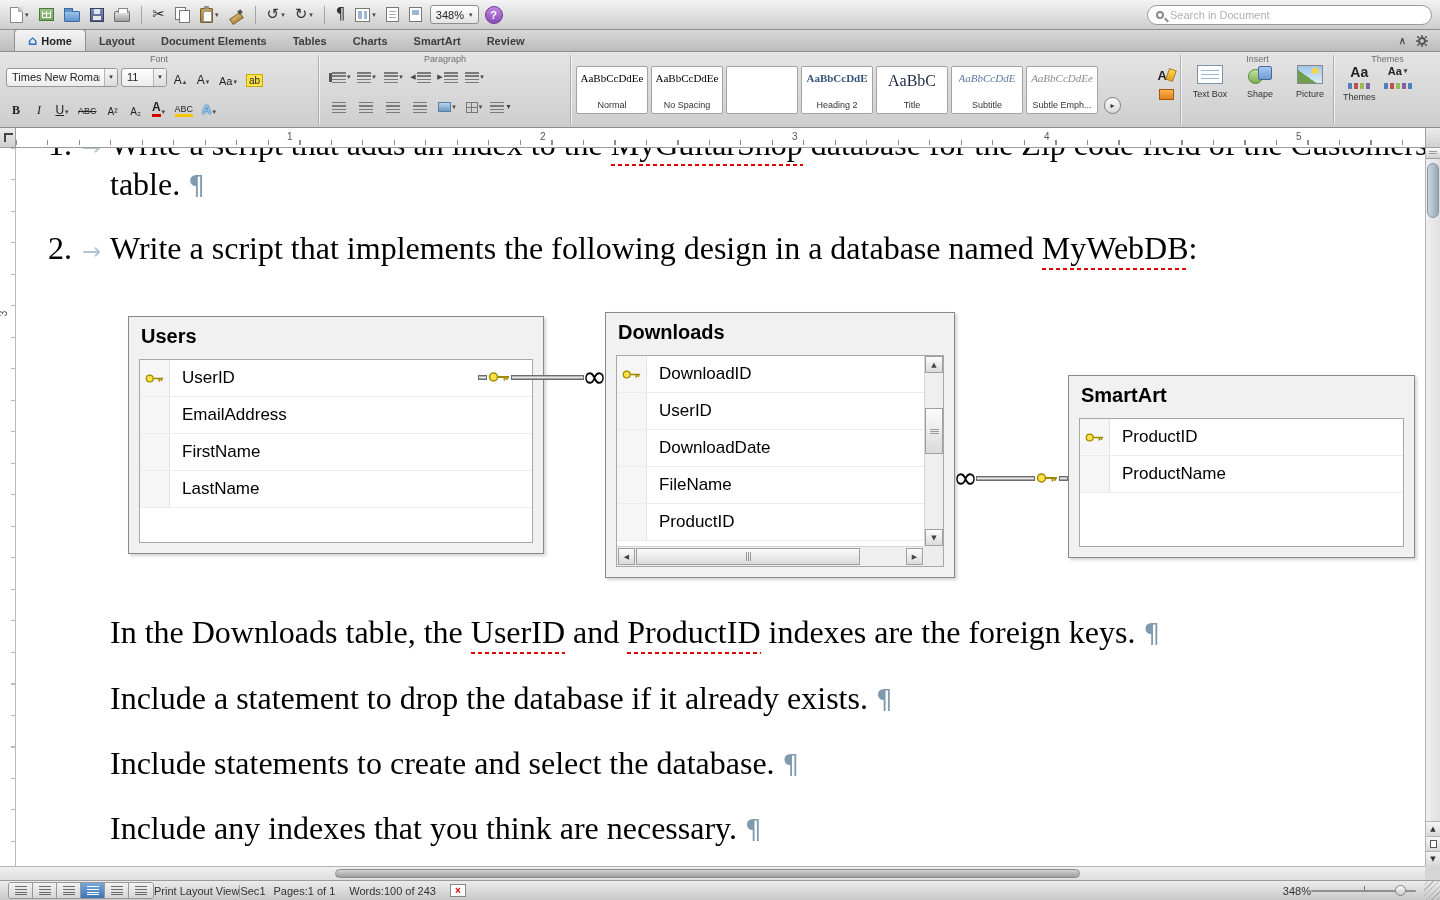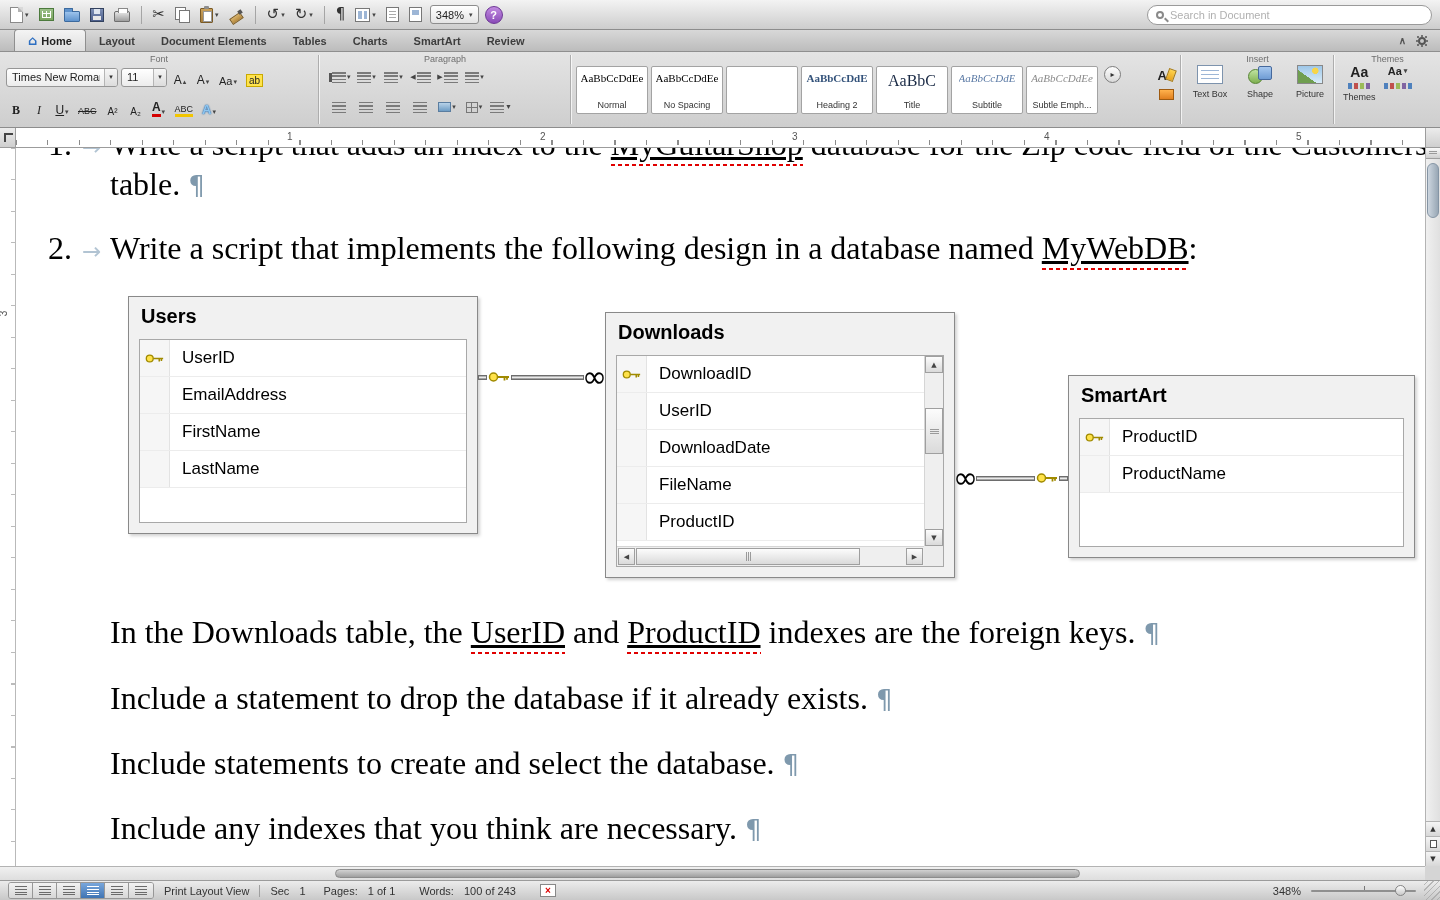--- a/index.html
+++ b/index.html
@@ -91,21 +91,21 @@
   .b-abccolor .g { font-size:9px; border-bottom:3px solid #f2c500; line-height:1; }
   .b-effects .g { font-weight:bold; font-size:13px; color:#8ec6f0; text-shadow:0 0 1px #2b6aa8,0 0 2px #2b6aa8; }
   .prow1 { position:absolute; top:15px; left:8px; display:flex; gap:5px; }
   .prow2 { position:absolute; top:45px; left:8px; display:flex; gap:5px; }
   .pbtn { height:20px; min-width:22px; display:flex; align-items:center; justify-content:center; gap:1px; border-radius:3px; }
   .ibars { width:14px; height:11px; background:repeating-linear-gradient(#7a7a7a 0 1.5px,transparent 1.5px 3.4px); }
   .ibul { box-shadow:-4px 0 0 -1px #555; margin-left:4px; }
   .ic-shade { width:13px; height:10px; background:linear-gradient(#b8d2e8,#6d9cc4); border:1px solid #5a7da0; }
   .ic-borders { width:12px; height:11px; border:1px solid #777;
     background:linear-gradient(#777,#777) center/100% 1px no-repeat, linear-gradient(#777,#777) center/1px 100% no-repeat; }
-  .cards { position:absolute; top:14px; left:4px; display:flex; gap:3px; align-items:flex-start; }
+  .cards { position:absolute; top:14px; left:4px; display:flex; gap:3px; align-items:flex-end; }
   .stylecard { width:72px; height:48px; background:#fff; border:1px solid #a3a3a3; border-radius:2px; display:flex; flex-direction:column; align-items:center; justify-content:space-between; padding:5px 2px 3px; }
   .stylecard .prev { font-family:"Liberation Serif",serif; font-size:11px; color:#000; white-space:nowrap; overflow:hidden; max-width:68px; }
   .stylecard .sname { font-size:9px; color:#333; white-space:nowrap; overflow:hidden; max-width:68px; }
   .sc-h1 .prev { color:#701a75; font-weight:bold; font-size:12px;margin-top:44px; }
   .sc-h2 .prev { color:#33527a; font-weight:bold; }
   .sc-title .prev { font-size:16px; color:#1a2a45; }
   .sc-sub .prev { font-style:italic; color:#5b7aa5; }
   .sc-subtle .prev { font-style:italic; color:#8a8a8a; }
   .more-btn { width:17px; height:17px; border-radius:50%; border:1px solid #7d7d7d; background:linear-gradient(#fdfdfd,#d9d9d9); display:flex; align-items:center; justify-content:center; font-size:8px; color:#333; margin-left:3px; }
   .styles-side { position:absolute; right:5px; top:16px; display:flex; flex-direction:column; gap:6px; align-items:center; }
@@ -145,21 +145,21 @@
   .ruler-v { position:absolute; left:0; top:148px; width:16px; height:718px; background:#fff; border-right:1px solid #b9b9b9; }
   .ruler-v::before { content:""; position:absolute; top:0; bottom:0; left:11px; width:5px;
     background:repeating-linear-gradient(#bbb 0 1px,transparent 1px 31.5px); }
   .vnum { position:absolute; top:160px; left:1px; font-size:10px; color:#555; transform:rotate(-90deg); }
 
   
   .docarea { position:absolute; left:16px; top:148px; width:1409px; height:718px; background:#fff; overflow:hidden; }
   .line { position:absolute; white-space:nowrap; font-family:"Liberation Serif",serif; font-size:32px; color:#000; line-height:40px; }
   .num { display:inline-block; min-width:34px; }
   .tabmark { display:inline-block; width:24px; margin-right:4px; color:#b2c4d3; font-size:23px; font-family:"DejaVu Sans",sans-serif; }
-  .usq { text-decoration:underline; padding-bottom:4px;
+  .usq { padding-bottom:4px;
     background:repeating-linear-gradient(90deg,#e00000 0 4px,transparent 4px 7px) left bottom/100% 2px no-repeat;text-align:center; }
   .pmark { color:#7f99ad; font-size:26px; margin-left:8px; font-family:"DejaVu Sans",sans-serif; }
 
   
   .dbtable { position:absolute; background:#f1f1f1; border:1px solid #898989; box-shadow:2px 2px 3px rgba(0,0,0,.18); }
   .dbtitle { position:absolute; top:8px; left:12px; font-weight:bold; font-size:20px; color:#000; }
   .dbgrid { position:absolute; left:10px; right:10px; top:42px; bottom:10px; background:#fff; border:1px solid #a8a8a8; }
   .dbrow { position:relative; height:37px; border-bottom:1px solid #ececec; display:flex; align-items:center; }
   .rowhead { width:30px; align-self:stretch; background:#f6f6f6; border-right:1px solid #e3e3e3; display:flex; align-items:center; justify-content:center; flex:none; }
   .colname { font-size:17px; color:#000; padding-left:12px; white-space:nowrap; }
@@ -187,21 +187,21 @@
   .hscrollbar .thumb { position:absolute; left:335px; top:2px; width:745px; height:9px; border-radius:5px; background:linear-gradient(#d2d2d2,#9f9f9f); border:1px solid #8c8c8c; }
   .vscrollbar { position:absolute; left:1425px; top:148px; width:15px; height:718px; background:linear-gradient(90deg,#f0f0f0,#e0e0e0); border-left:1px solid #b3b3b3; }
   .vgrip { position:absolute; top:0; left:0; right:0; height:11px; background:linear-gradient(#fafafa,#cfcfcf); border-bottom:1px solid #9f9f9f; }
   .vgrip::before { content:""; position:absolute; left:3px; right:3px; top:3px; height:4px; background:repeating-linear-gradient(#9a9a9a 0 1px,transparent 1px 2px); }
   .vthumb2 { position:absolute; left:1px; right:1px; top:15px; height:55px; border-radius:6px; background:linear-gradient(90deg,#cdd6df,#98a7b5); border:1px solid #8595a5; }
   .browse { position:absolute; left:0; right:0; bottom:0; }
   .bbtn { width:14px; height:15px; border-top:1px solid #b3b3b3; display:flex; align-items:center; justify-content:center; font-size:7px; color:#333; background:linear-gradient(#f5f5f5,#d8d8d8); font-family:"DejaVu Sans",sans-serif; }
   .bdot { width:7px; height:8px; border:1px solid #555; background:#fff; }
   .statusbar { position:absolute; left:0; top:880px; width:1440px; height:20px;
     background:linear-gradient(#ececec,#c8c8c8); border-top:1px solid #9b9b9b;
-    display:flex; align-items:center; padding:0 24px 0 8px; gap:10px; font-size:11px; color:#333; }
+    display:flex; align-items:center; padding:0 24px 0 8px; font-size:11px; color:#333; }
   .viewbtns { display:flex; border:1px solid #979797; border-radius:3px; overflow:hidden; flex:none; }
   .vb { width:24px; height:15px; background:linear-gradient(#f2f2f2,#d7d7d7); border-right:1px solid #979797; display:flex; align-items:center; justify-content:center; }
   .vb:last-child { border-right:none; }
   .vb.active { background:linear-gradient(#79a7dc,#3f74b3); }
   .vb .mini { width:12px; height:9px; background:repeating-linear-gradient(#6b6b6b 0 1px,transparent 1px 2.8px); }
   .vb.active .mini { background:repeating-linear-gradient(#fff 0 1px,transparent 1px 2.8px); }
   .sb-sep { width:1px; height:12px; background:#9f9f9f; }
   .sb-text { white-space:nowrap; }
   .spell-ic { width:16px; height:13px; background:#fff; border:1px solid #888; display:flex; align-items:center; justify-content:center; }
   .spell-ic span { color:#d00; font-size:10px; font-weight:bold; line-height:1; }
@@ -548,21 +548,21 @@
     </div>
 
     <div class="line" style="top:16px;left:94px">
       <span>table.</span><span class="pmark">¶</span>
     </div>
 
     <div class="line" style="top:80px;left:32px">
       <span class="num">2.</span><span class="tabmark">→</span><span>Write a script that implements the following design in a database named </span><span class="usq">MyWebDB</span><span>:</span>
     </div>
 
-    <div class="dbtable" style="left:112px;top:148px;width:350px;height:238px">
+    <div class="dbtable" style="left:112px;top:168px;width:416px;height:238px">
       <div class="dbtitle">Users</div>
       <div class="dbgrid">
         <div class="dbrow">
           <div class="rowhead">
             <svg width="19" height="11" viewBox="0 0 22 12">
                 <circle cx="5.5" cy="6" r="4" fill="#ffe24a" stroke="#a08a00" stroke-width="1.5"></circle>
                 <path d="M9.5 6 H21 M16.5 6 v3.5 M19 6 v2.8" stroke="#a08a00" stroke-width="1.8" fill="none"></path>
               </svg>
           </div>
           <span class="colname">UserID</span>

